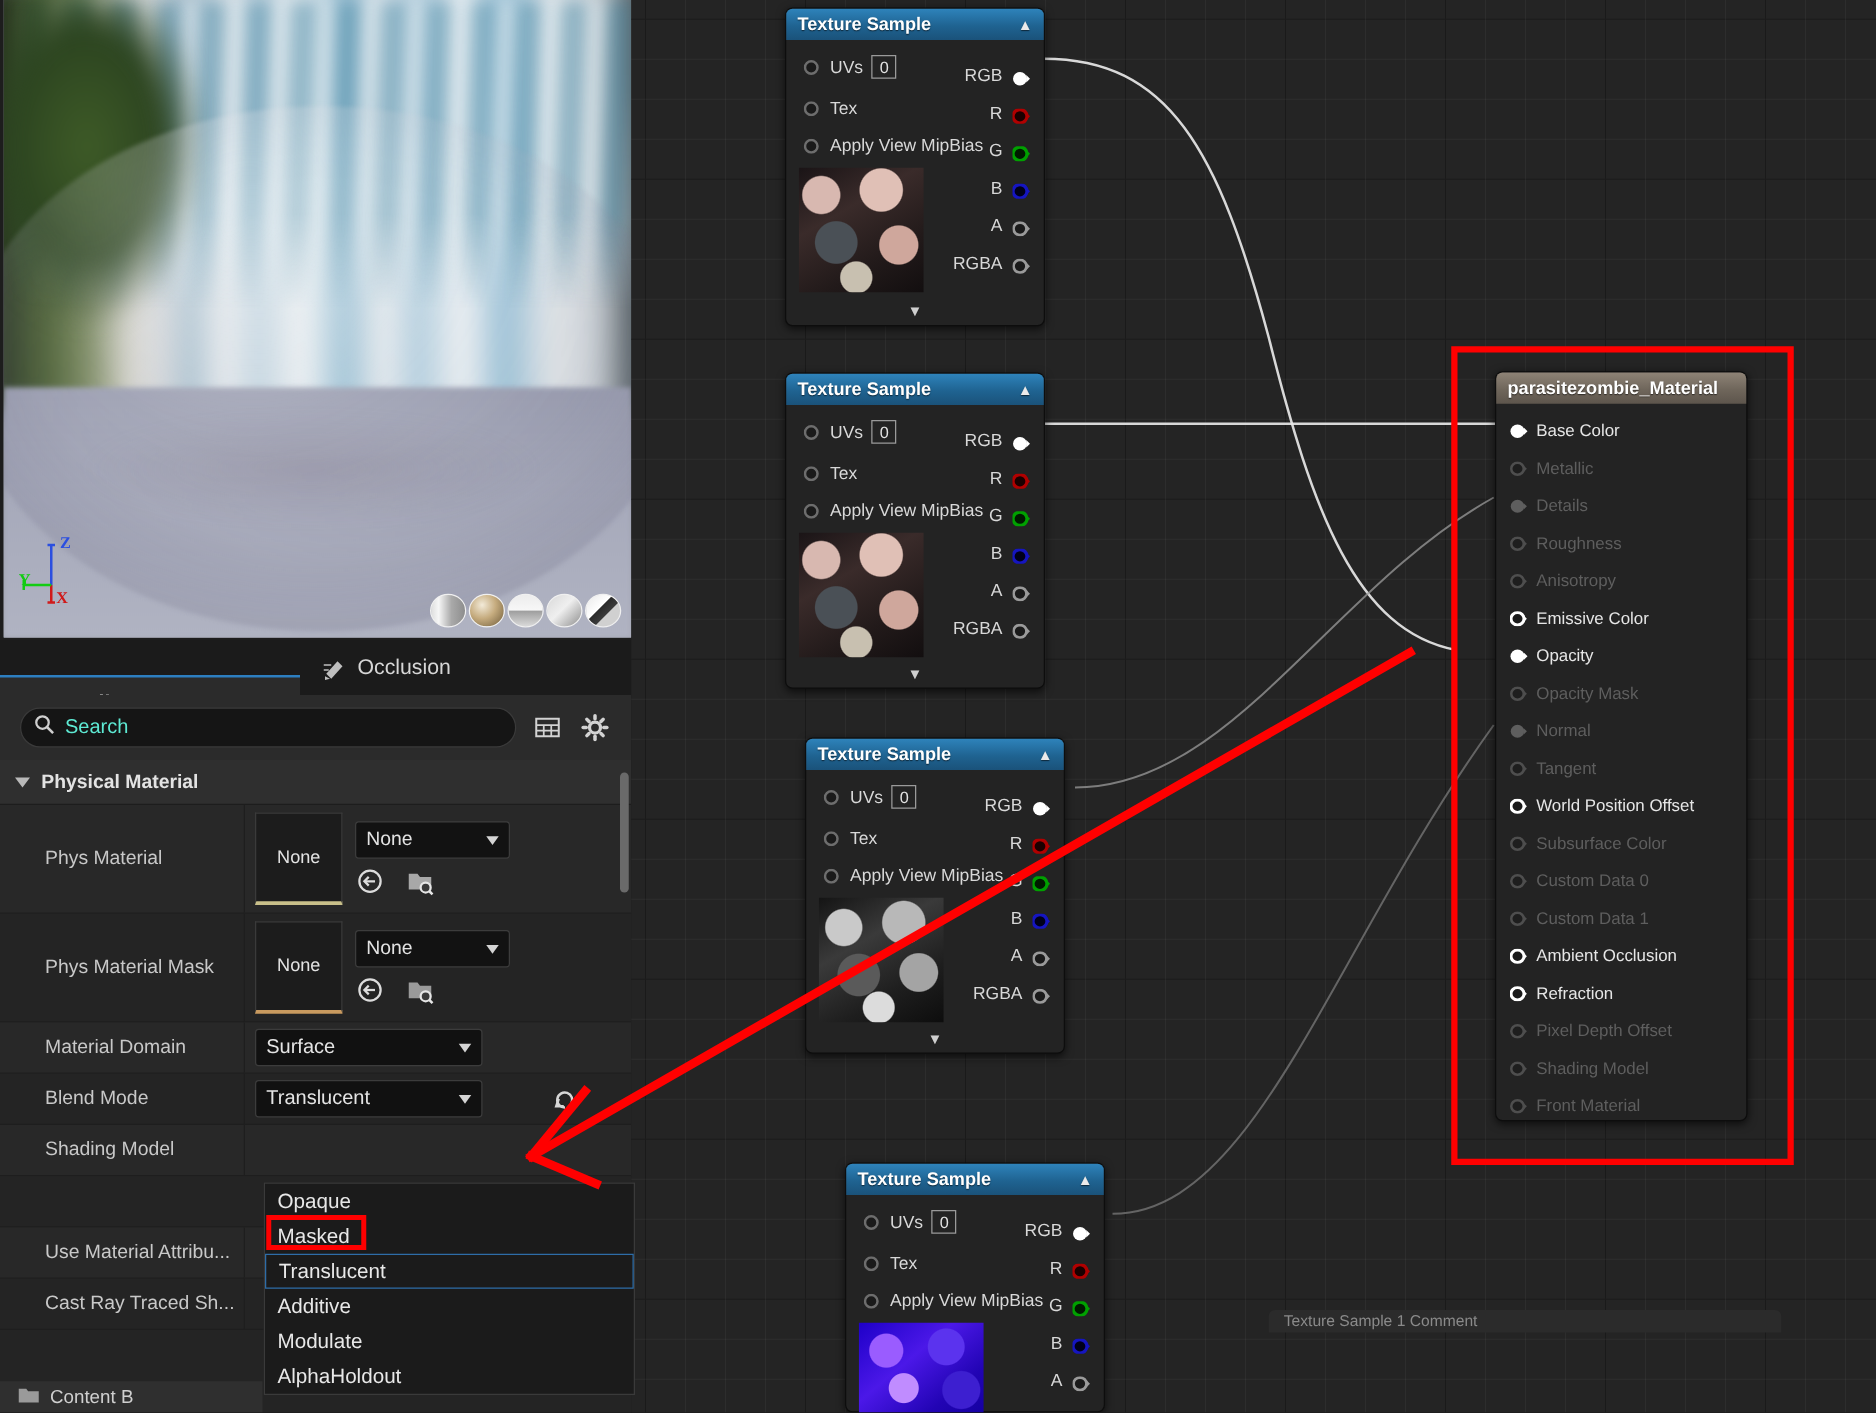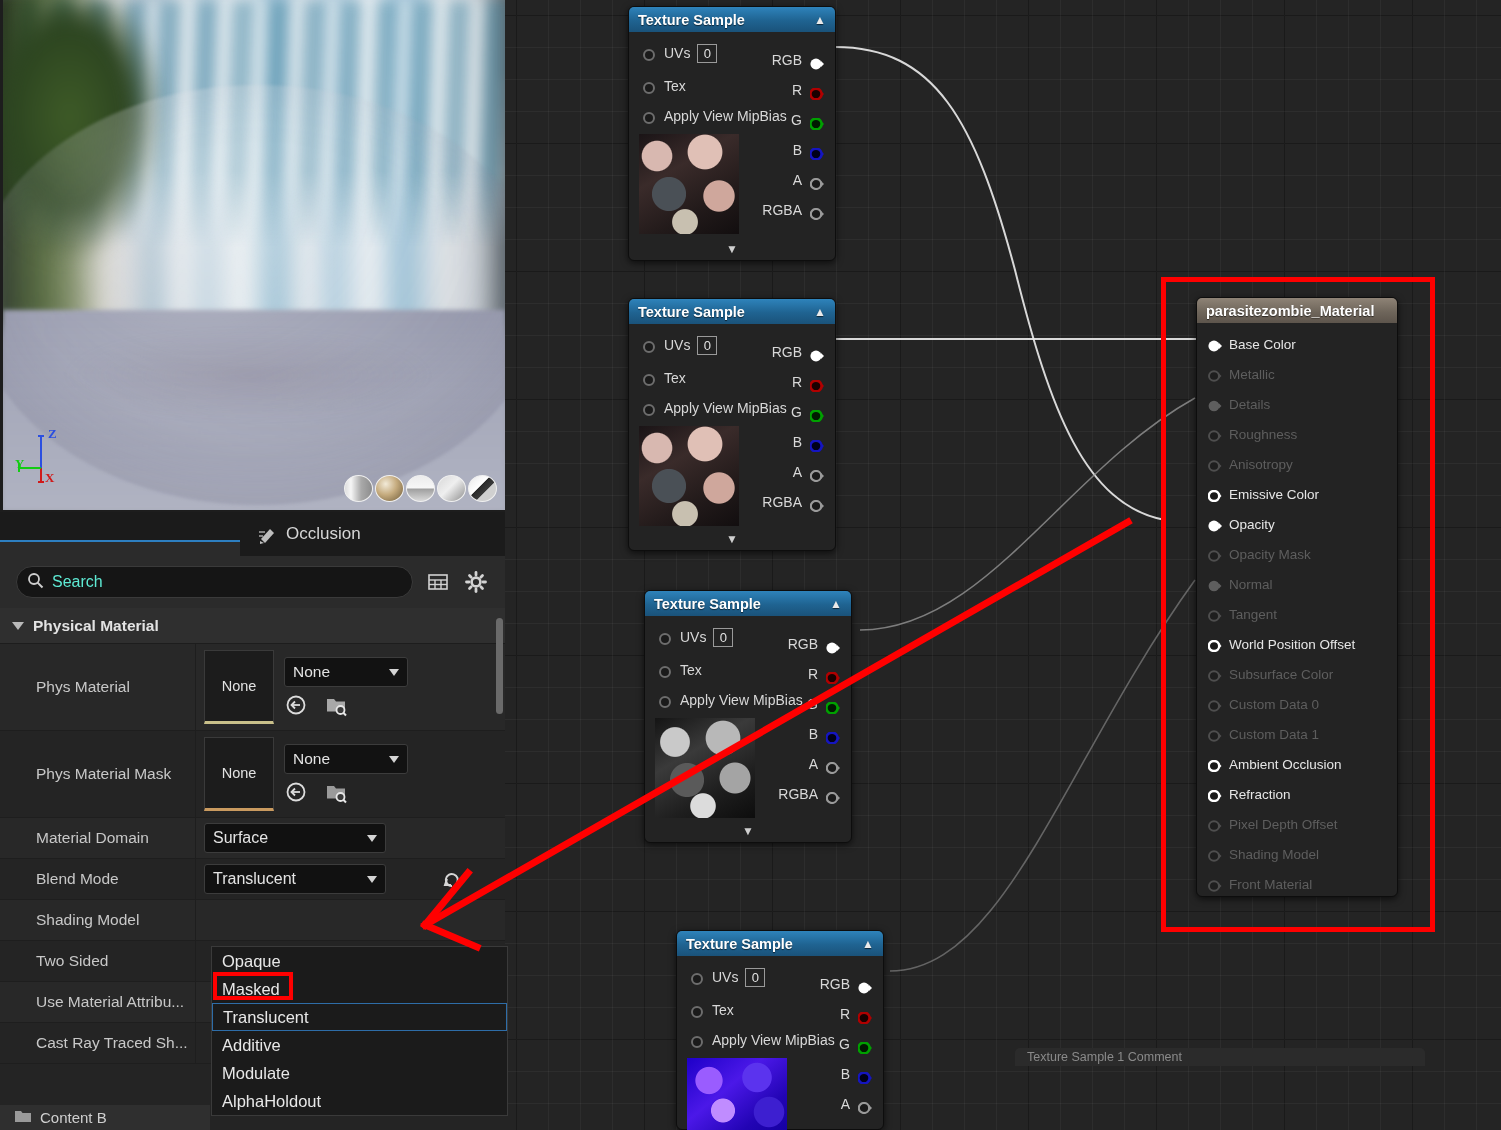--- a/index.html
+++ b/index.html
@@ -469,21 +469,20 @@
             </svg>
           </span>
         </div>
       </div>
 
       <div class="prow mrow">
         <div class="pname">Shading Model</div>
         <div class="pval"></div>
       </div>
       <div class="prow mrow alt">
-        <div class="pname">Two Sided</div>
         <div class="pval"></div>
       </div>
       <div class="prow mrow">
         <div class="pname">Use Material Attribu...</div>
         <div class="pval"></div>
       </div>
       <div class="prow mrow alt">
         <div class="pname">Cast Ray Traced Sh...</div>
         <div class="pval"></div>
       </div>

